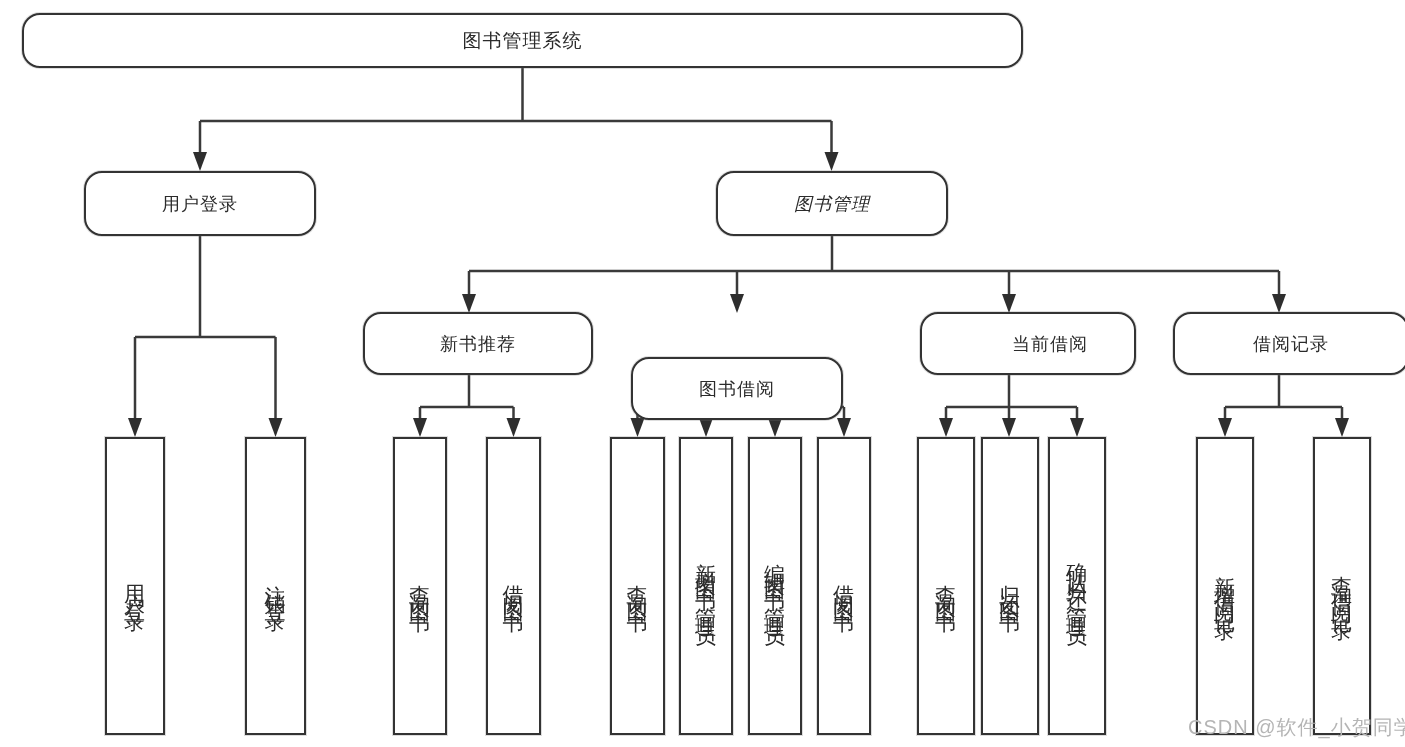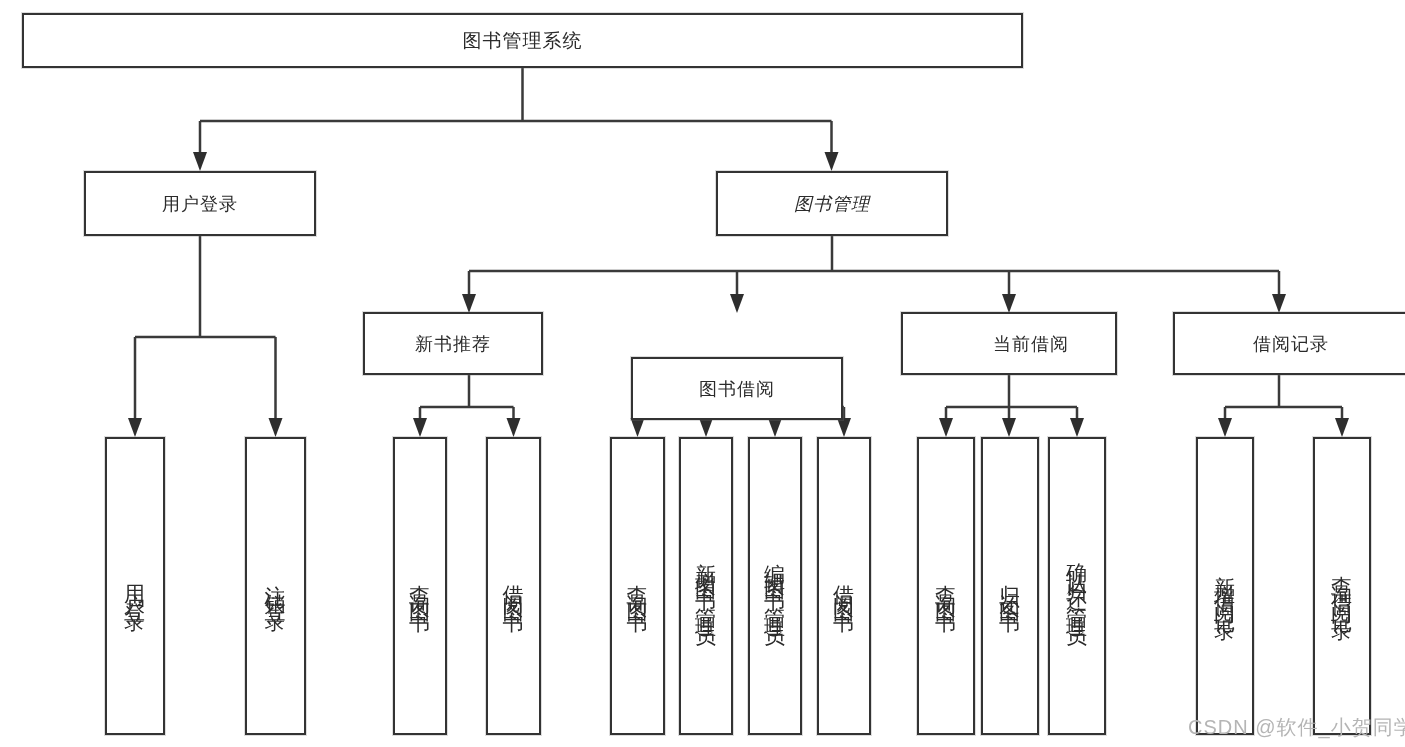--- a/index.html
+++ b/index.html
@@ -28,20 +28,21 @@
     color: #2b2b2b;
     display: flex;
     align-items: center;
     justify-content: center;
     box-shadow: 0 0 0 1px rgba(120,120,120,0.25);
   }
   .h {
     font-size: 18px;
     letter-spacing: 1px;
     white-space: nowrap;
+    border-radius: 18px;
   }
   .h.root { font-size: 19px; }
   .v {
     writing-mode: vertical-rl;
     text-orientation: mixed;
     font-size: 21px;
     letter-spacing: 9px;
     line-height: 1;
   }
   .watermark {
@@ -104,23 +105,23 @@
       <polygon points="1218,418 1232,418 1225,437"></polygon>
       <polygon points="1335,418 1349,418 1342,437"></polygon>
     </g>
   </svg>
 
   <div class="node h root" style="left:22px; top:13px; width:1001px; height:55px;">图书管理系统</div>
 
   <div class="node h" style="left:84px; top:171px; width:232px; height:65px;">用户登录</div>
   <div class="node h" style="left:716px; top:171px; width:232px; height:65px;font-style:italic;">图书管理</div>
 
-  <div class="node h" style="left:363px; top:312px; width:180px; height:63px;">新书推荐</div>
+  <div class="node h" style="left:363px; top:312px; width:230px; height:63px;">新书推荐</div>
   <div class="node h" style="left:631px; top:312px; width:212px; height:63px;margin-top:45px;">图书借阅</div>
-  <div class="node h" style="left:901px; top:312px; width:216px; height:63px;padding-left:44px;">当前借阅</div>
+  <div class="node h" style="left:920px; top:312px; width:216px; height:63px;padding-left:44px;">当前借阅</div>
   <div class="node h" style="left:1173px; top:312px; width:236px; height:63px;font-family:Liberation Mono, monospace;">借阅记录</div>
 
   <div class="node v" style="left:105px; top:437px; width:60px; height:298px;">用户登录</div>
   <div class="node v" style="left:245px; top:437px; width:61px; height:298px;">注销登录</div>
 
   <div class="node v" style="left:393px; top:437px; width:54px; height:298px;">查询图书</div>
   <div class="node v" style="left:486px; top:437px; width:55px; height:298px;">借阅图书</div>
 
   <div class="node v" style="left:610px; top:437px; width:55px; height:298px;">查询图书</div>
   <div class="node v" style="left:679px; top:437px; width:54px; height:298px;">新增图书（管理员）</div>

